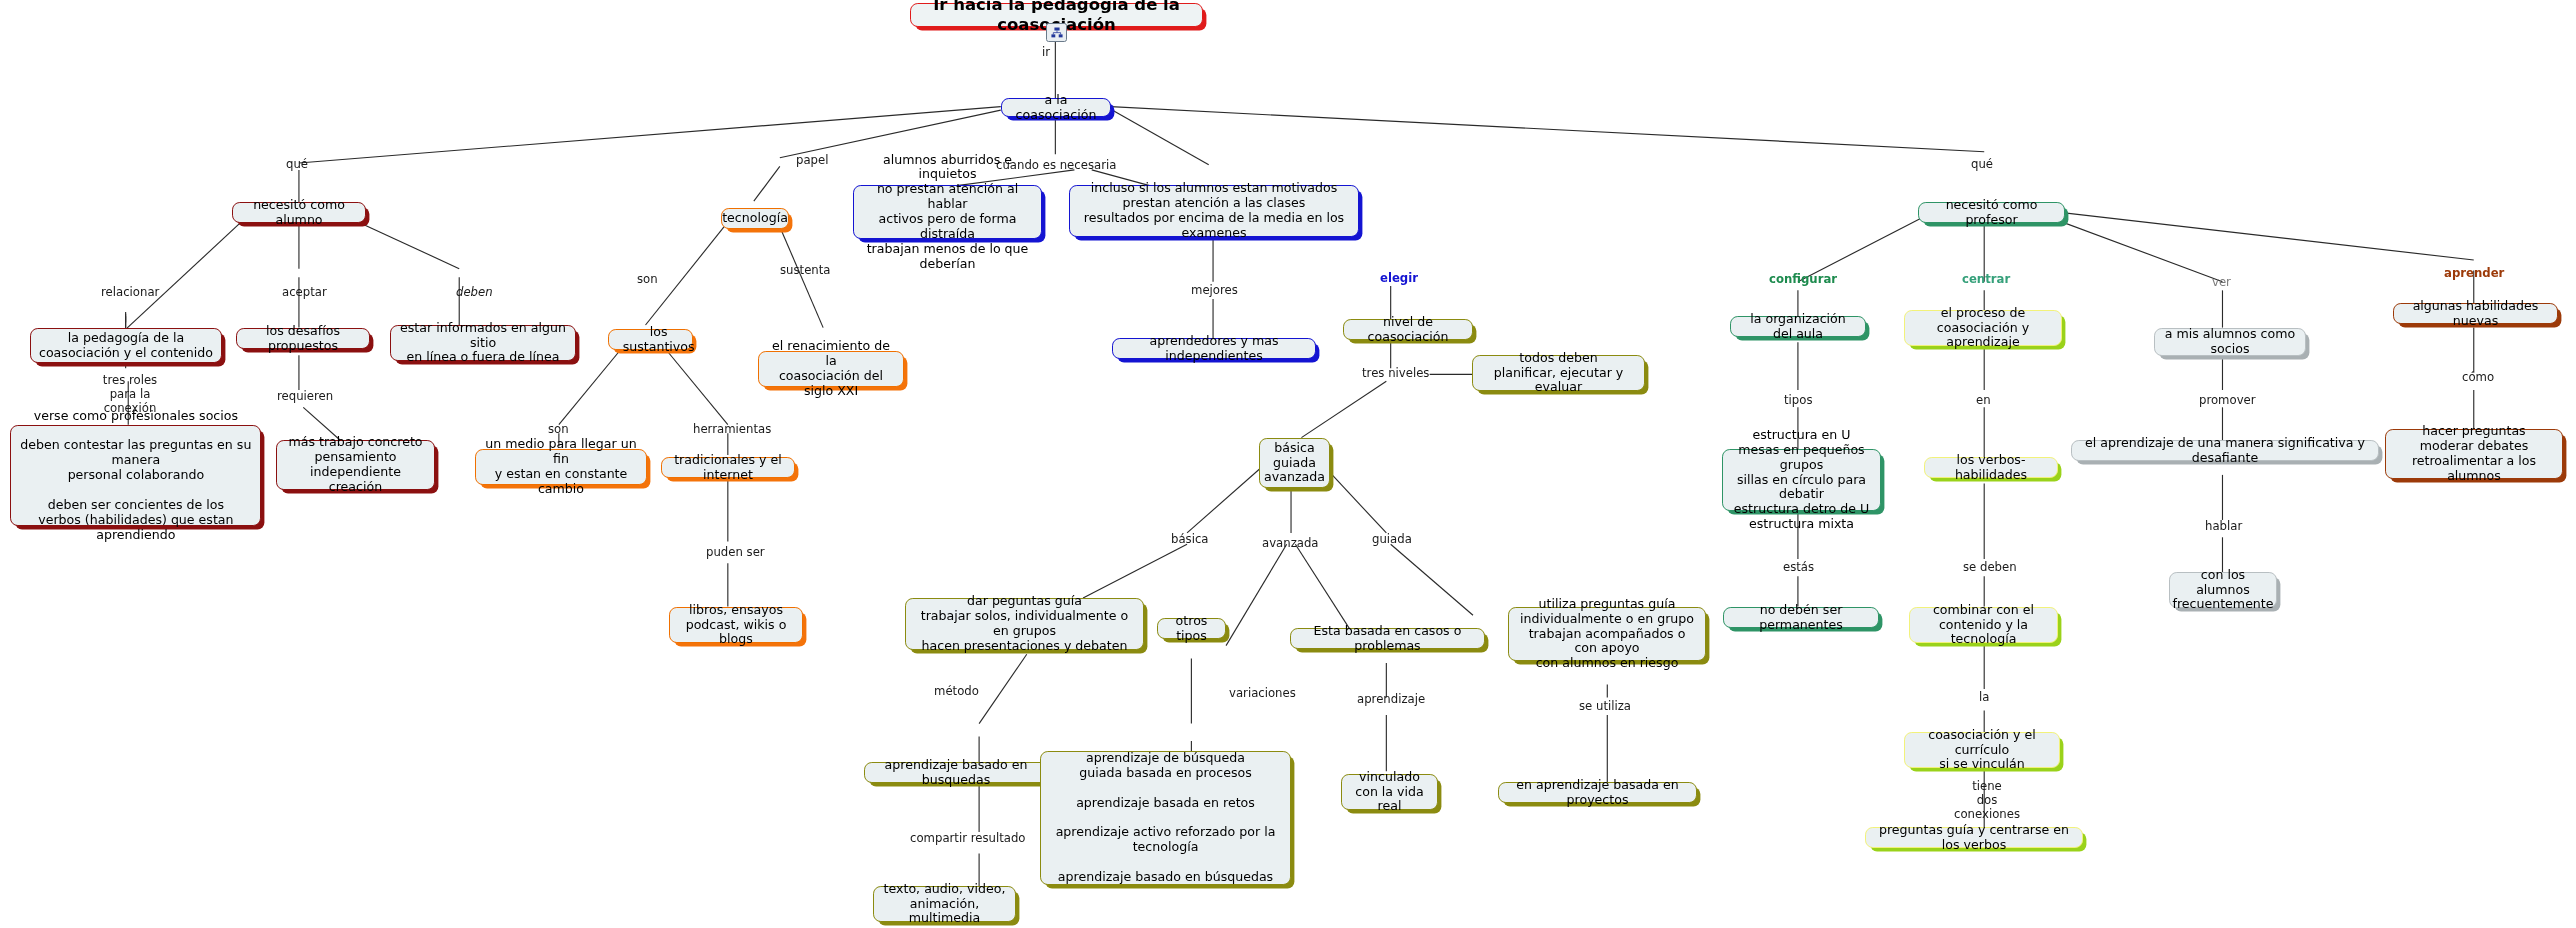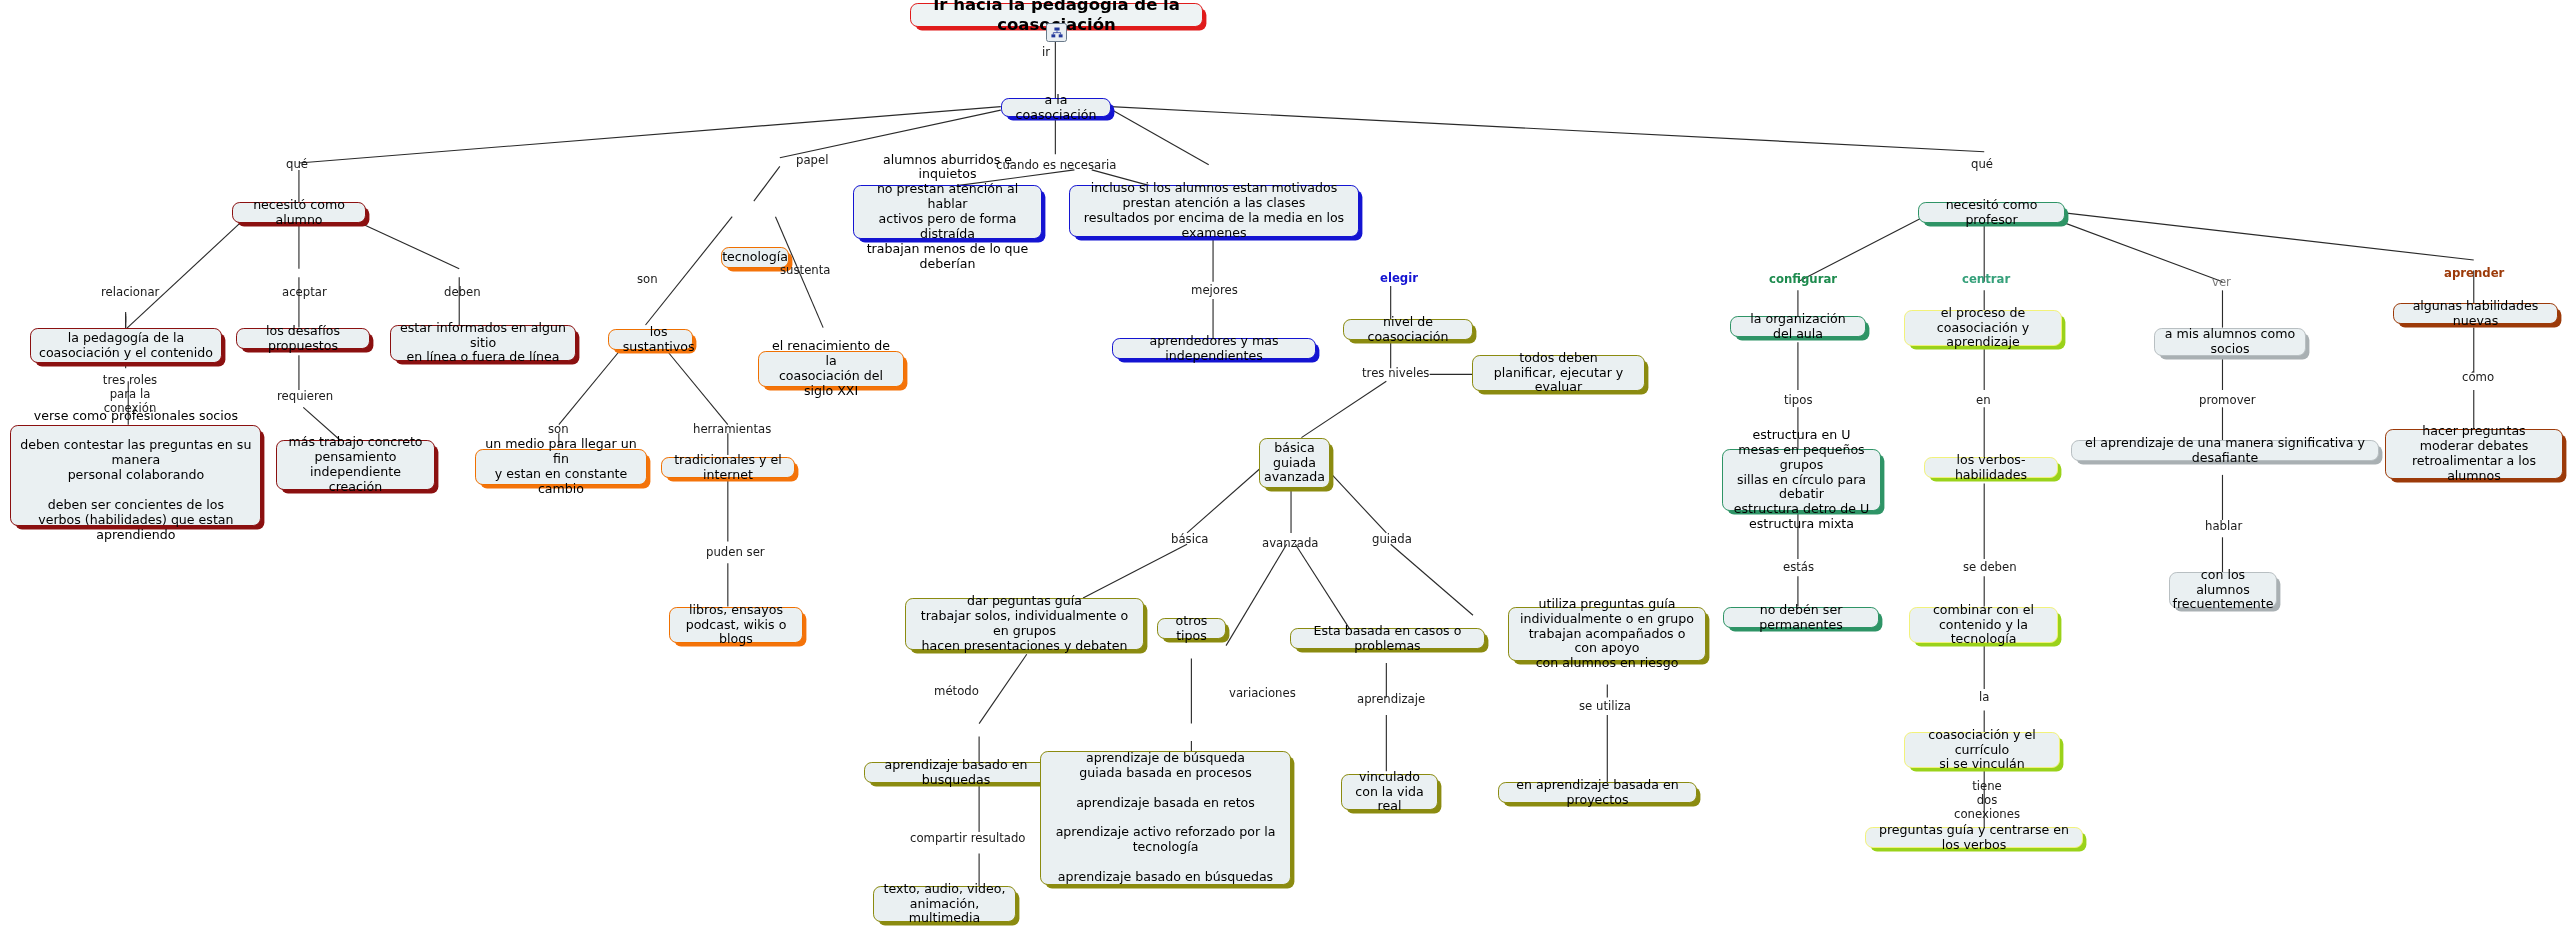--- a/index.html
+++ b/index.html
@@ -195,21 +195,21 @@
   <div class="lbl" style="left:1042px;top:46px;">ir</div>
 
   <div class="node c-blue" style="left:1001px;top:98px;width:110px;height:19px;">a la coasociación</div>
 
   <div class="lbl" style="left:286px;top:158px;">qué</div>
 
   <div class="node c-darkred" style="left:232px;top:202px;width:134px;height:21px;">necesitó como alumno</div>
 
   <div class="lbl" style="left:101px;top:286px;">relacionar</div>
   <div class="lbl" style="left:282px;top:286px;">aceptar</div>
-  <div class="lbl" style="left:444px;top:286px;">deben</div>
+  <div class="lbl" style="left:456px;top:286px;font-style:italic;">deben</div>
 
   <div class="node c-darkred" style="left:30px;top:328px;width:192px;height:35px;">la pedagogía de la
 coasociación y el contenido</div>
   <div class="lbl" style="left:91px;top:374px;text-align:center;width:78px;">tres roles
 para la conexión</div>
   <div class="node c-darkred" style="left:10.4px;top:425px;width:251px;height:101px;">verse como profesionales socios
 
 deben contestar las preguntas en su manera
 personal colaborando
 
@@ -219,21 +219,21 @@
   <div class="node c-darkred" style="left:236px;top:328px;width:134px;height:21px;">los desafíos propuestos</div>
   <div class="lbl" style="left:277px;top:390px;">requieren</div>
   <div class="node c-darkred" style="left:276px;top:440px;width:159px;height:50px;">más trabajo concreto
 pensamiento independiente
 creación</div>
 
   <div class="node c-darkred" style="left:390px;top:325px;width:186px;height:36px;">estar informados en algun sitio
 en línea o fuera de línea</div>
 
   <div class="lbl" style="left:767px;top:154px;margin-left:29px;">papel</div>
-  <div class="node c-orange" style="left:721px;top:208px;width:68px;height:21px;margin-top:39px;">tecnología</div>
+  <div class="node c-orange" style="left:721px;top:208px;width:68px;height:21px;">tecnología</div>
 
   <div class="lbl" style="left:637px;top:273px;">son</div>
   <div class="lbl" style="left:780px;top:264px;">sustenta</div>
 
   <div class="node c-orange" style="left:608px;top:329px;width:85px;height:21px;padding-left:24px;">los sustantivos</div>
   <div class="node c-orange" style="left:758px;top:325px;width:146px;height:36px;margin-top:26px;">el renacimiento de la
 coasociación del siglo XXI</div>
 
   <div class="lbl" style="left:548px;top:423px;">son</div>
   <div class="lbl" style="left:693px;top:423px;">herramientas</div>

